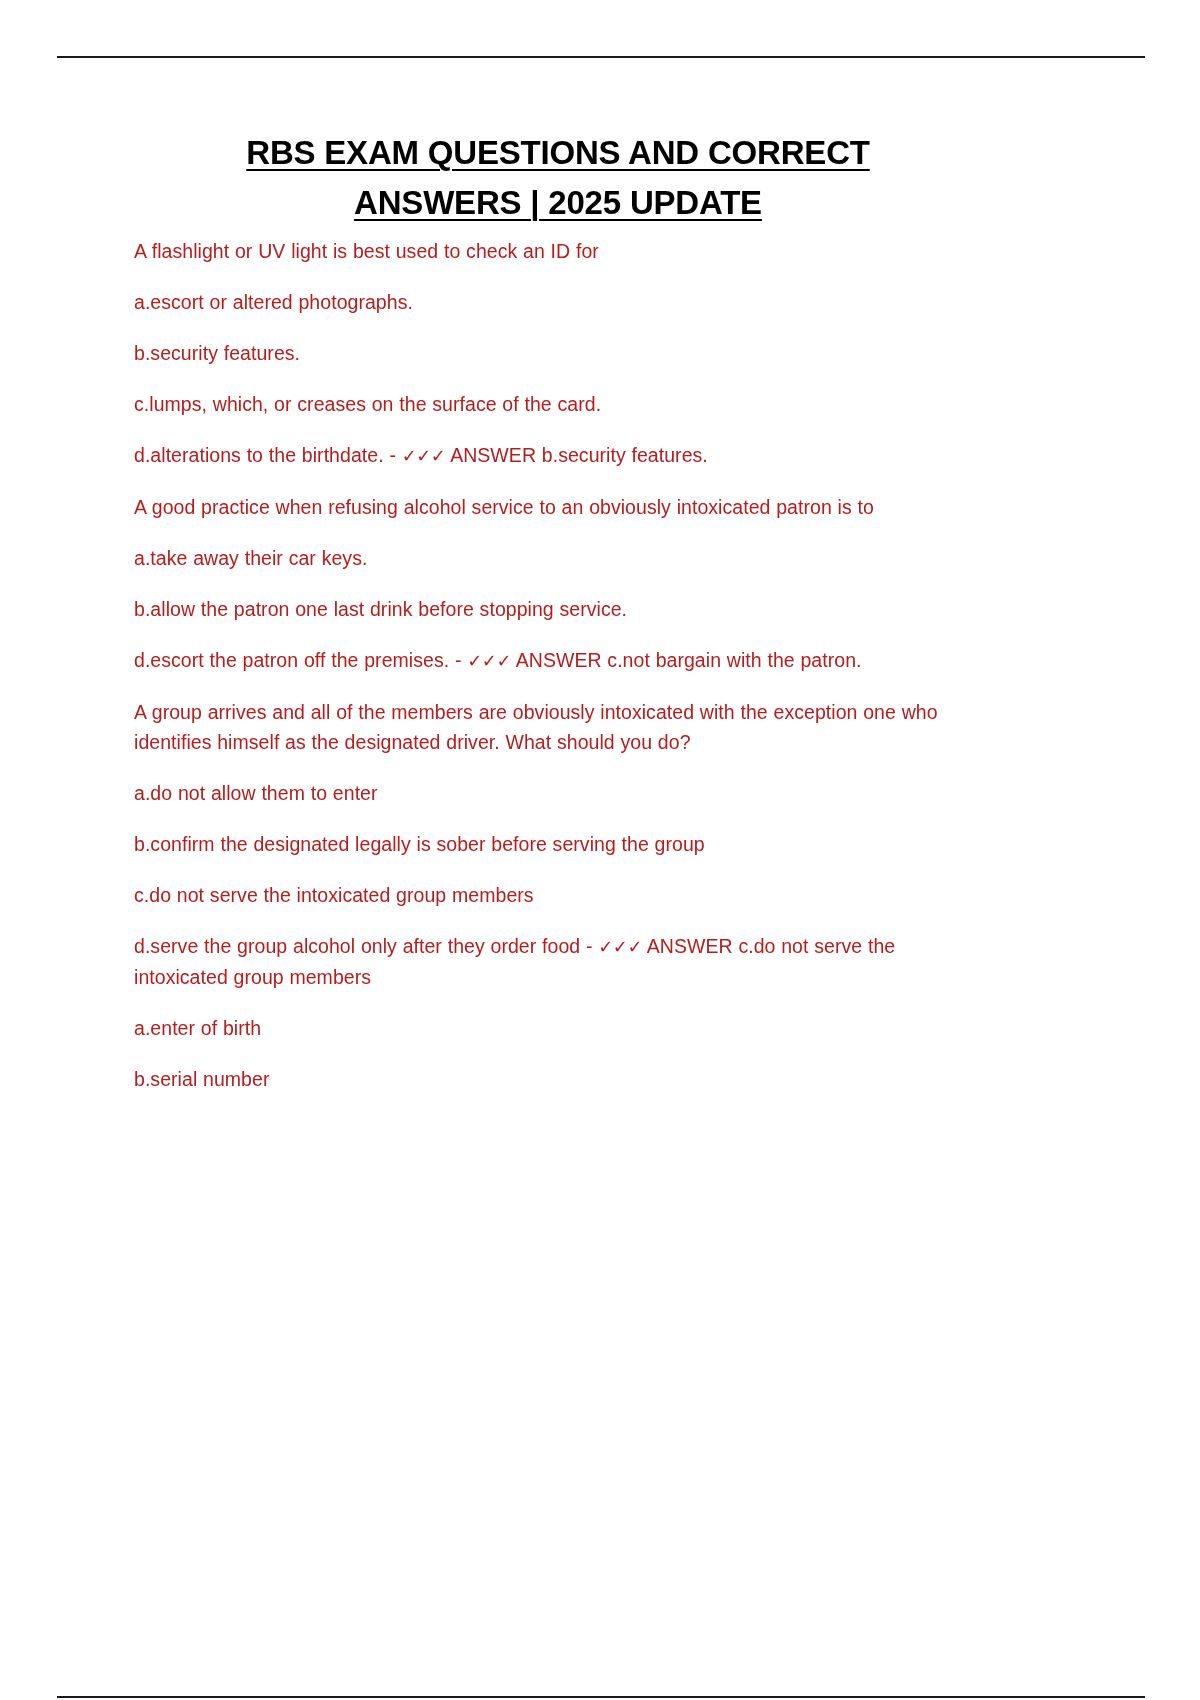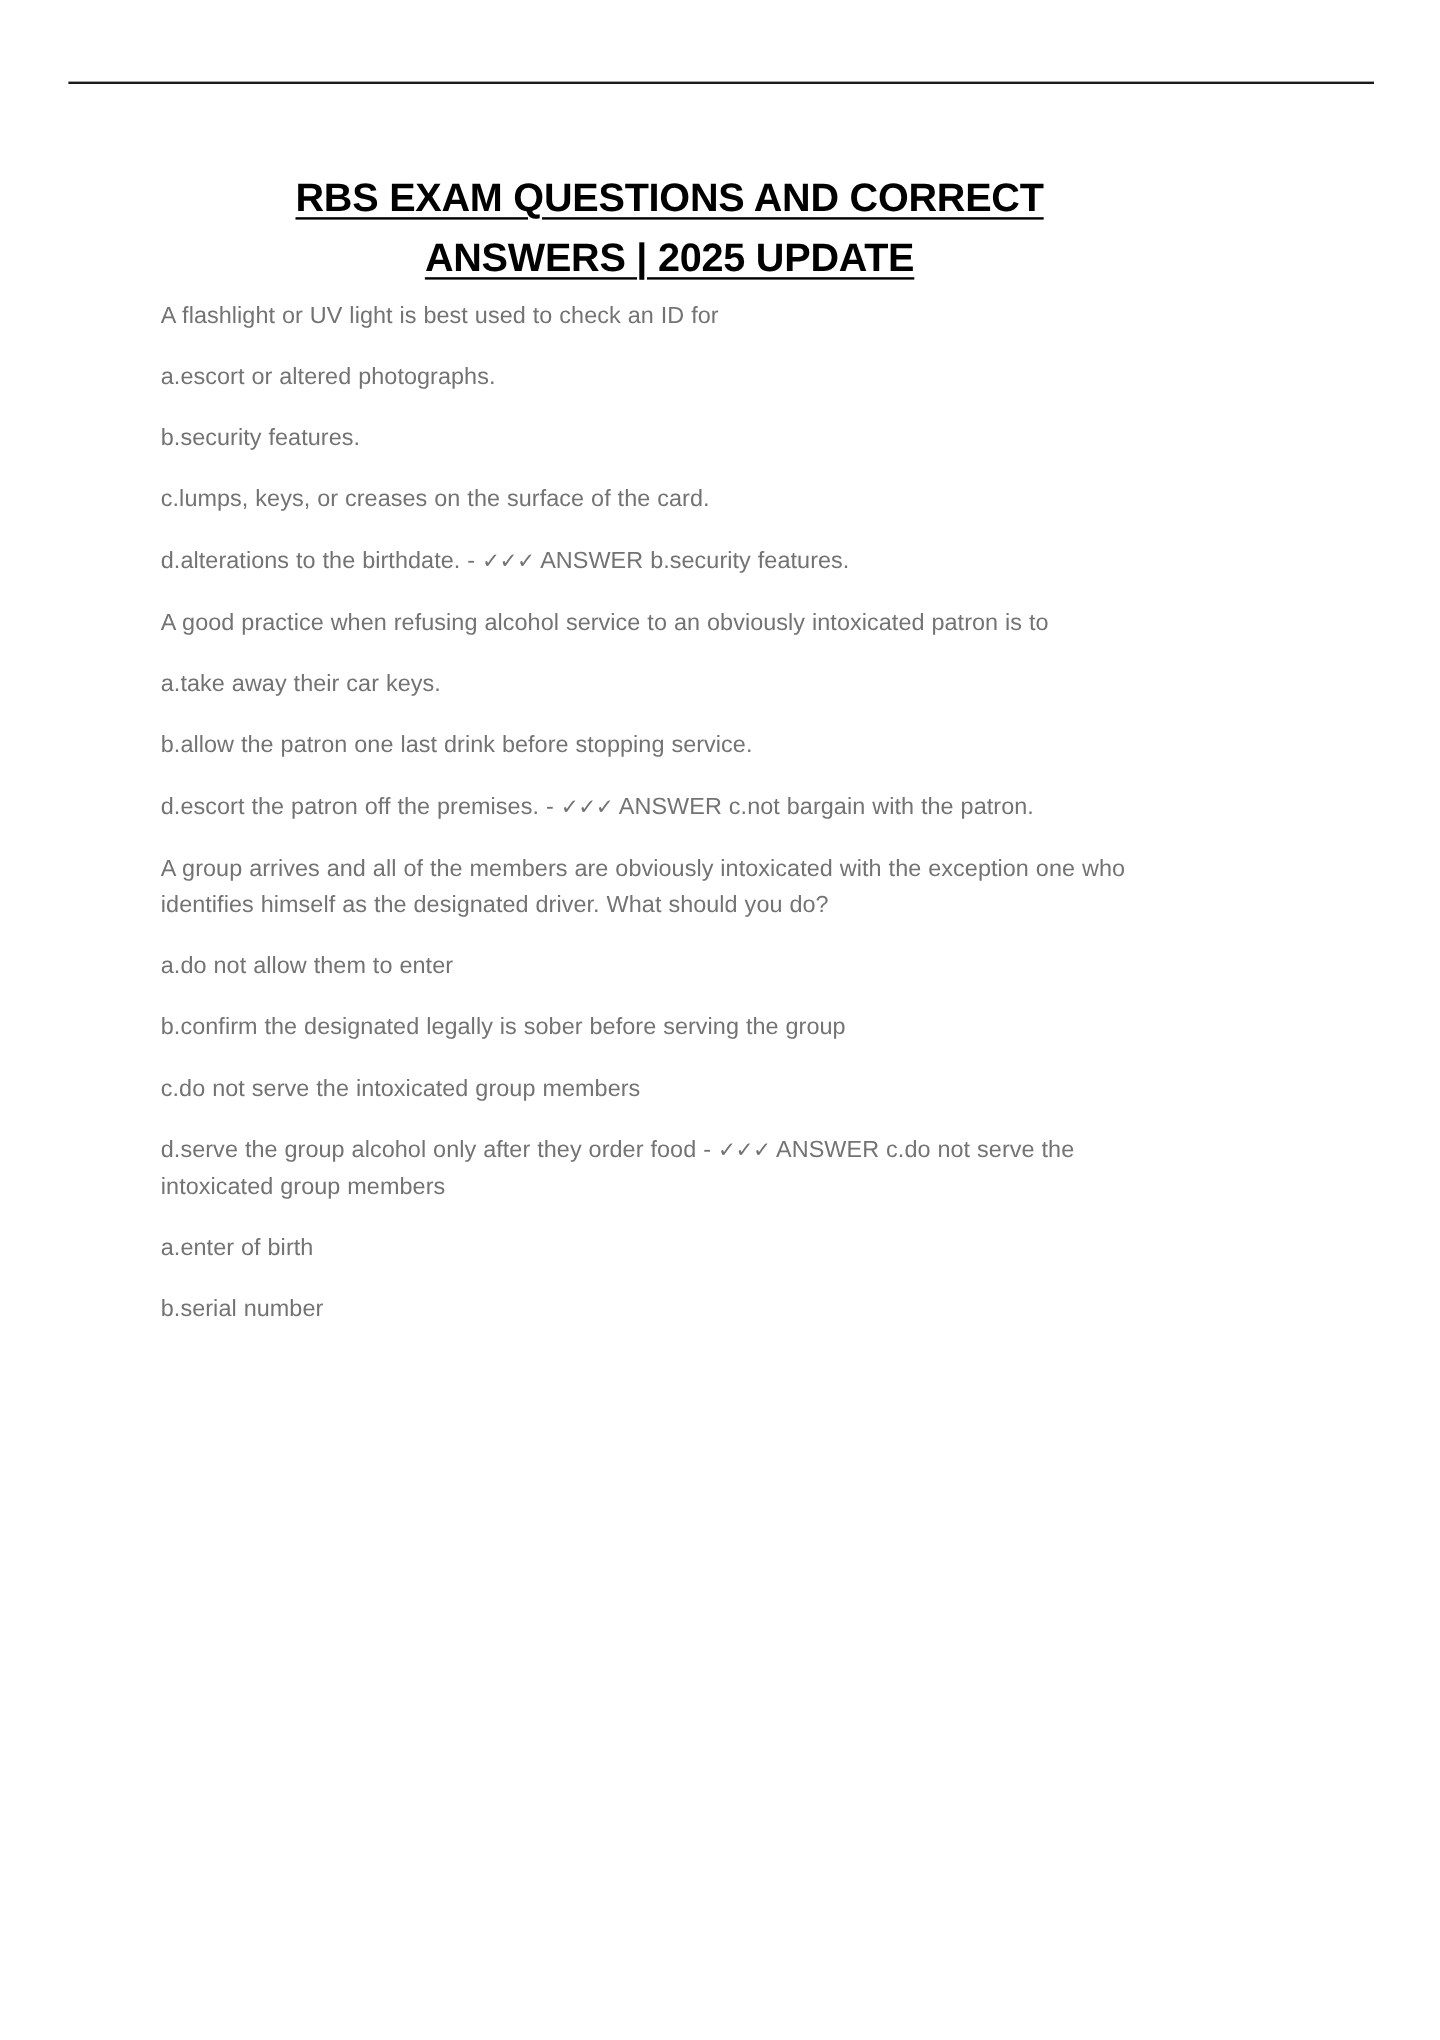--- a/index.html
+++ b/index.html
@@ -12,21 +12,21 @@
     width: 1200px;
     height: 1700px;
     position: relative;
     font-family: "Liberation Sans", "DejaVu Sans", sans-serif;
     color: #000000;
     overflow: hidden;
   }
 
   .page {
     position: absolute;
-    top: 12px;
+    top: 0;
     left: 0;
     width: 1200px;
     height: 1484px;
     background: #ffffff;
   }
 
   
   .page-rule {
     position: absolute;
     left: 57px;
@@ -62,21 +62,21 @@
   .title-row {
     display: block;
     white-space: nowrap;
   }
 
   .para {
     font-size: 19.5px;
     line-height: 30px;
     margin: 0 0 21px 0;
     padding: 0;
-    color: #737373;
+    color: #b91c1c;
     letter-spacing: 0.05px;
     word-spacing: 0.3px;
   }
   .para:last-child { margin-bottom: 0; }
 
   .checks {
     font-weight: bold;
     font-family: "DejaVu Sans", sans-serif;
     font-size: 18px;
     letter-spacing: -0.5px;
@@ -93,21 +93,21 @@
 
     <h1 class="doc-title">
       <span class="title-row"><span class="title-underline">RBS EXAM QUESTIONS AND CORRECT</span></span>
       <span class="title-row"><span class="title-underline">ANSWERS | 2025 UPDATE</span></span>
     </h1>
 
     <div id="blocks">
         <p class="para">A flashlight or UV light is best used to check an ID for</p>
         <p class="para">a.escort or altered photographs.</p>
         <p class="para">b.security features.</p>
-        <p class="para">c.lumps, keys, or creases on the surface of the card.</p>
+        <p class="para">c.lumps, which, or creases on the surface of the card.</p>
         <p class="para"><span>d.alterations to the birthdate. - </span><span class="checks">✓✓✓</span><span> ANSWER b.security features.</span></p>
         <p class="para">A good practice when refusing alcohol service to an obviously intoxicated patron is to</p>
         <p class="para">a.take away their car keys.</p>
         <p class="para">b.allow the patron one last drink before stopping service.</p>
         <p class="para"><span>d.escort the patron off the premises. - </span><span class="checks">✓✓✓</span><span> ANSWER c.not bargain with the patron.</span></p>
         <p class="para">A group arrives and all of the members are obviously intoxicated with the exception one who identifies himself as the designated driver. What should you do?</p>
         <p class="para">a.do not allow them to enter</p>
         <p class="para">b.confirm the designated legally is sober before serving the group</p>
         <p class="para">c.do not serve the intoxicated group members</p>
         <p class="para"><span>d.serve the group alcohol only after they order food - </span><span class="checks">✓✓✓</span><span> ANSWER c.do not serve the intoxicated group members</span></p>

